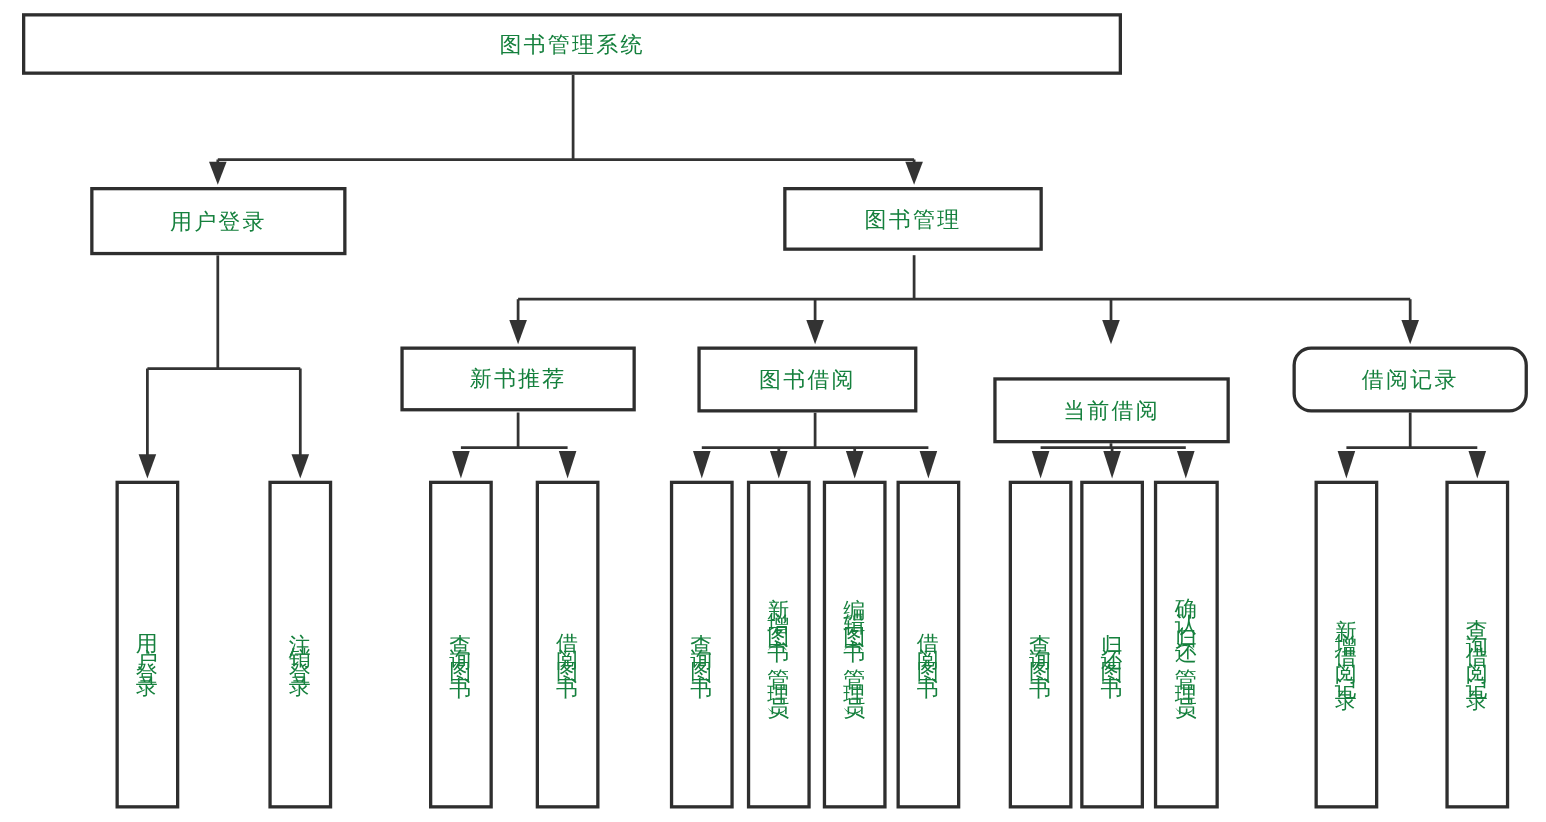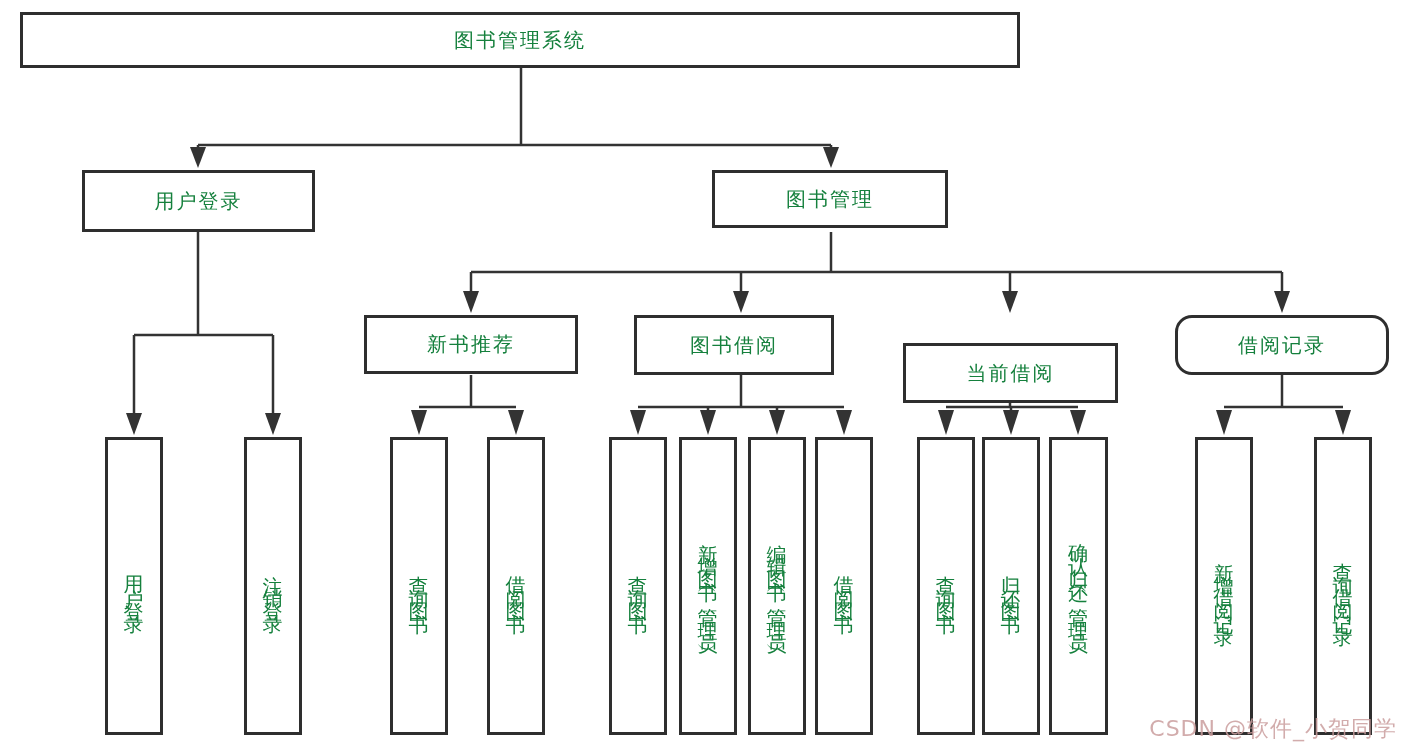--- a/index.html
+++ b/index.html
@@ -186,15 +186,14 @@
     <span class="vlabel">确认归还（管理员）</span>
   </div>
 
   <div class="node" style="left:1195px; top:437px; width:58px; height:298px;">
     <span class="vlabel">新增借阅记录</span>
   </div>
   <div class="node" style="left:1314px; top:437px; width:58px; height:298px;">
     <span class="vlabel">查询借阅记录</span>
   </div>
 
-  <div class="watermark">CSDN @软件_小贺同学</div>
 
 </div>
 
 </body></html>

